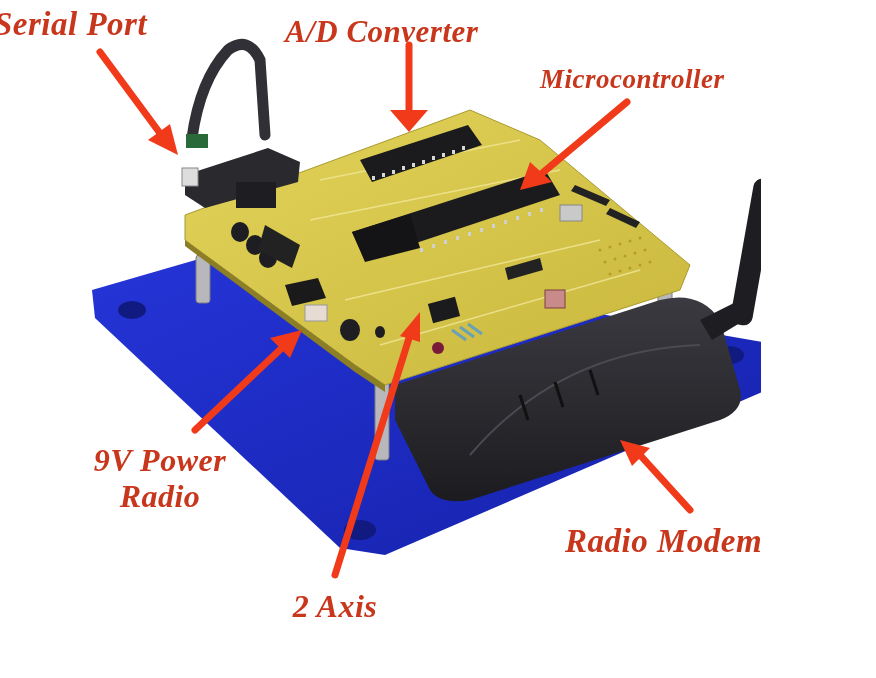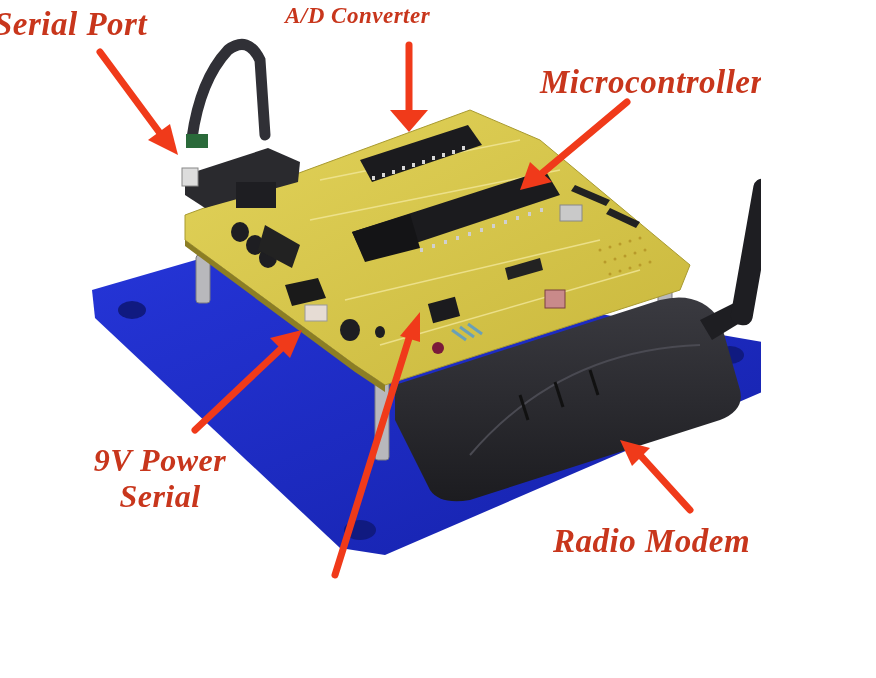--- a/index.html
+++ b/index.html
@@ -190,25 +190,26 @@
       </g>
 
       <g>
         <line x1="690" y1="510" x2="640" y2="455"></line>
         <polygon points="620,440 650,448 632,466" stroke="none"></polygon>
       </g>
     </g>
   </svg>
 
   <div class="label" style="left:-6px;top:8px;font-size:33px;">Serial Port</div>
-  <div class="label" style="left:285px;top:4px;font-size:23px;">A/D Converter</div>
-  <div class="label" style="left:540px;top:66px;font-size:33px;">Microcontroller</div>
+  <div class="label" style="left:285px;top:16px;font-size:31px;">A/D Converter</div>
+  <div class="label" style="left:540px;top:66px;font-size:27px;">Microcontroller</div>
 
   <div class="label center" style="left:60px;top:444px;width:200px;font-size:32px;">
     <div>9V Power</div>
-    <div style="margin-top:4px;">Serial</div>
+    <div style="margin-top:4px;">Radio</div>
   </div>
 
   <div class="label center" style="left:190px;top:590px;width:290px;font-size:32px;">
+    <div>2 Axis</div>
   </div>
 
-  <div class="label" style="left:553px;top:525px;font-size:33px;">Radio Modem</div>
+  <div class="label" style="left:565px;top:525px;font-size:33px;">Radio Modem</div>
 </div>
 
 </body></html>

